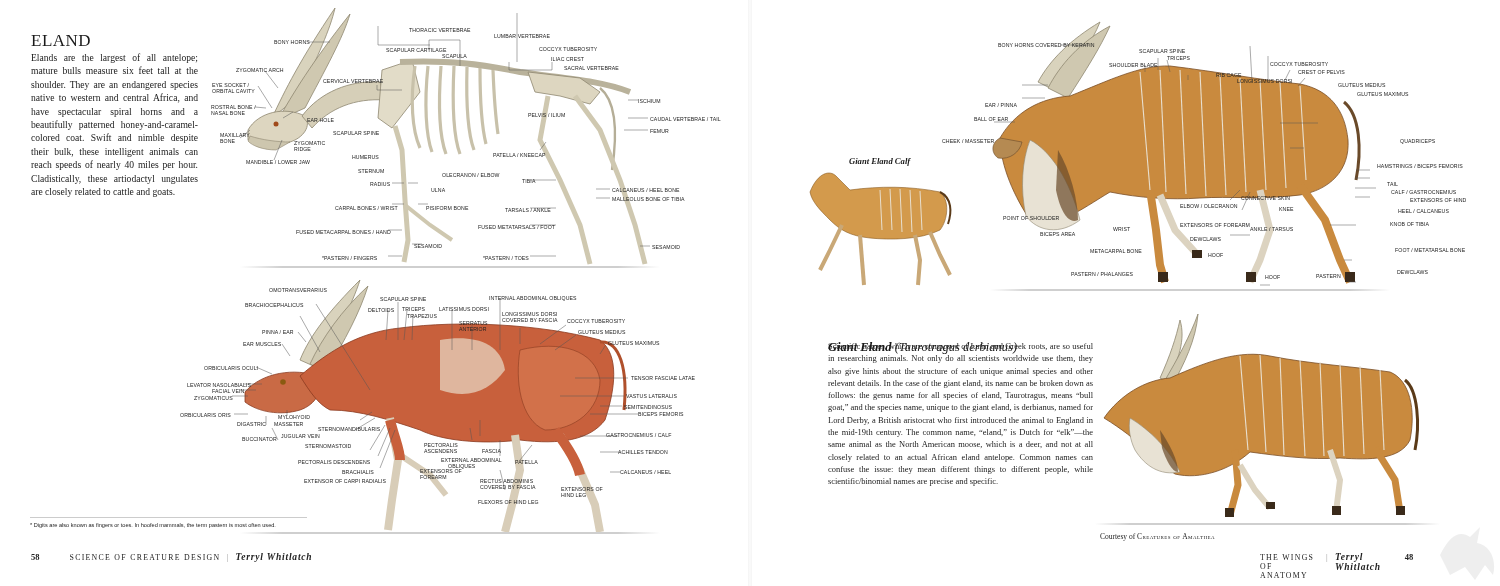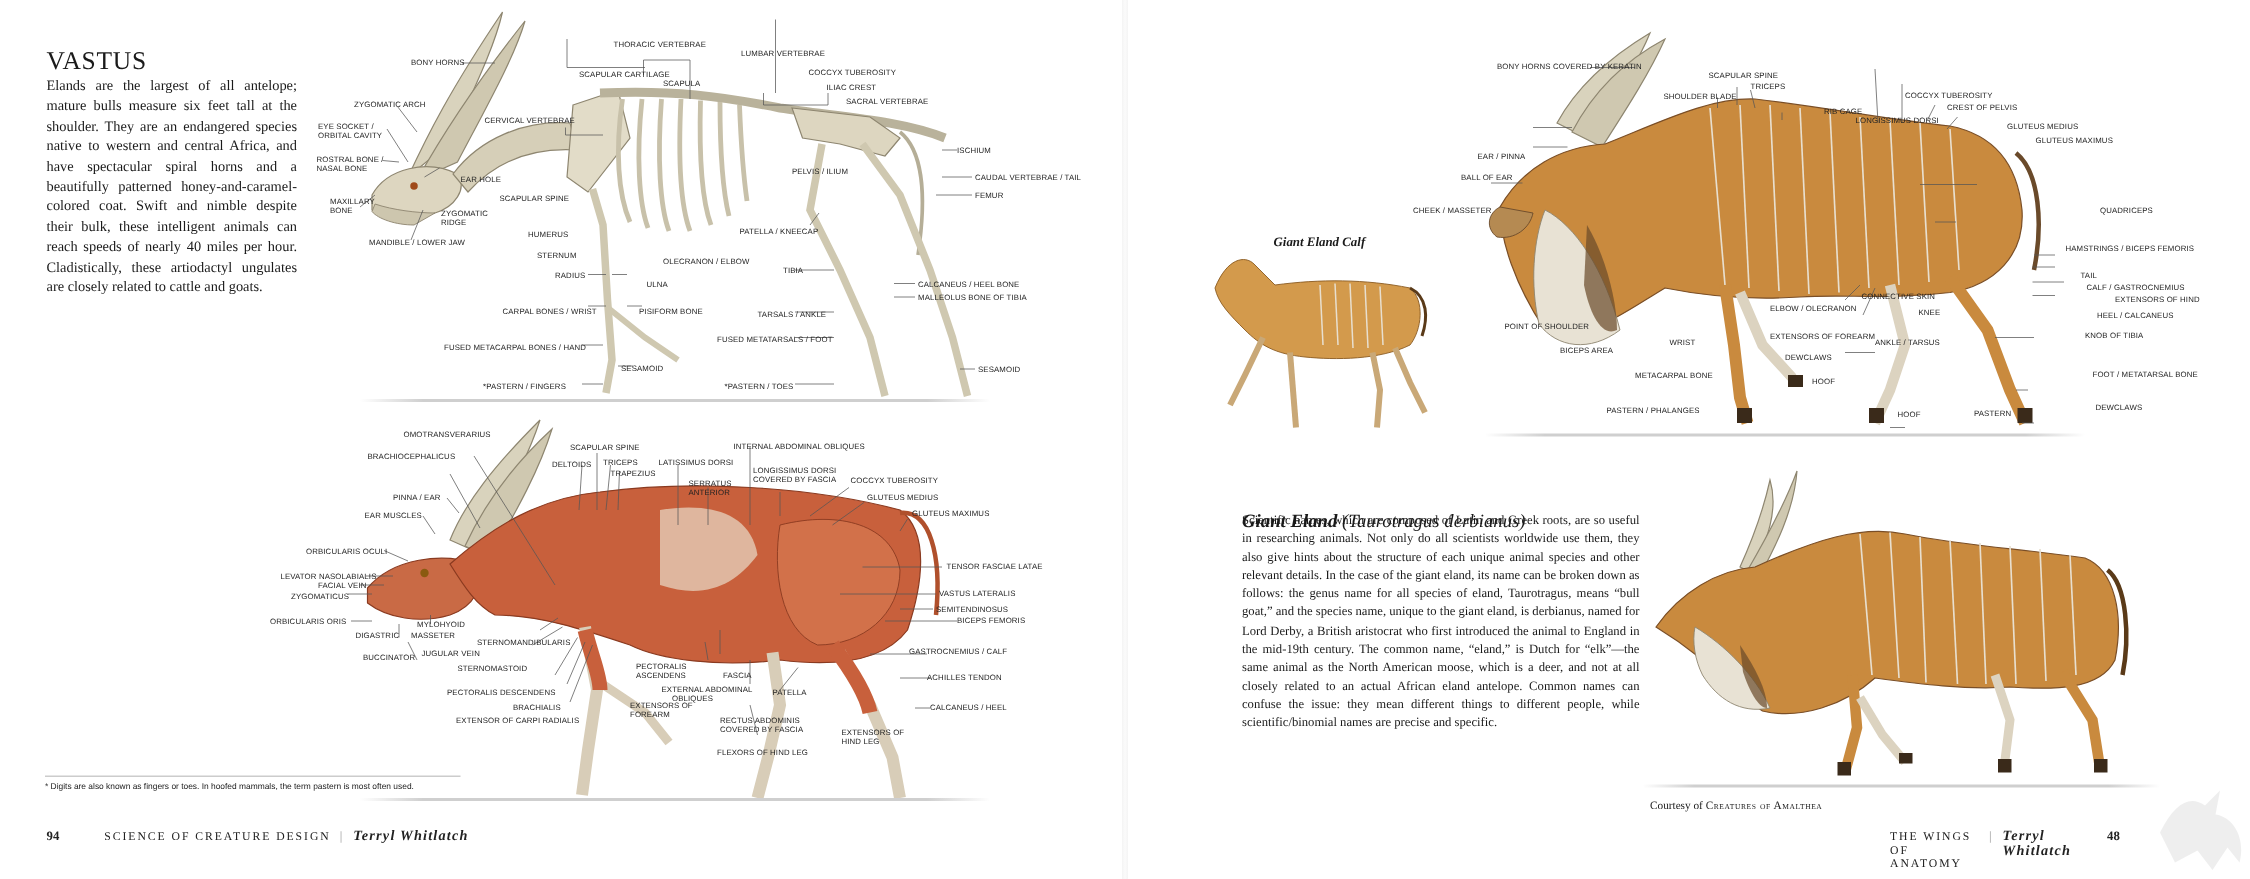--- a/index.html
+++ b/index.html
@@ -41,21 +41,21 @@
 
   .watermark { position: absolute; left: 1435px; top: 525px; opacity: 0.12; }
 </style>
 </head>
 <body>
 
 <div class="spread">
   <div class="gutter"></div>
 
   <div class="page page-left">
-    <div class="intro-title">VASTUS</div>
+    <div class="intro-title">ELAND</div>
     <div class="intro-body">Elands are the largest of all antelope; mature bulls measure six feet tall at the shoulder. They are an endangered species native to western and central Africa, and have spectacular spiral horns and a beautifully patterned honey-and-caramel-colored coat. Swift and nimble despite their bulk, these intelligent animals can reach speeds of nearly 40 miles per hour. Cladistically, these artiodactyl ungulates are closely related to cattle and goats.</div>
 
     <div class="fig" style="left:0;top:0;width:750px;height:280px;">
       <svg width="750" height="280">
 
         <path d="M272 118 C285 90 300 60 335 8 C330 30 318 55 300 95 Z" fill="#d9d3bd" stroke="#8e8670" stroke-width="0.8"></path>
         <path d="M278 120 C292 95 312 62 350 14 C343 38 325 70 305 108 Z" fill="#cfc8b0" stroke="#8e8670" stroke-width="0.8"></path>
 
         <path d="M248 130 C258 112 285 106 305 116 C312 126 303 138 290 142 C275 147 258 146 248 140 Z" fill="#ddd6c0" stroke="#8e8670" stroke-width="0.8"></path>
         <path d="M250 136 C262 140 278 142 290 142 L276 150 C264 150 252 146 248 141 Z" fill="#cdc6ae" stroke="#8e8670" stroke-width="0.6"></path>
@@ -288,21 +288,21 @@
       <div class="lbl" style="left:480px;top:204px;">COVERED BY FASCIA</div>
       <div class="lbl" style="left:561px;top:206px;">EXTENSORS OF</div>
       <div class="lbl" style="left:561px;top:212px;">HIND LEG</div>
       <div class="lbl" style="left:478px;top:219px;">FLEXORS OF HIND LEG</div>
     </div>
 
     <div class="footnote-rule"></div>
     <div class="footnote">* Digits are also known as fingers or toes. In hoofed mammals, the term pastern is most often used.</div>
 
     <div class="folio" style="left:31px;">
-      <span class="num">94</span>
+      <span class="num">58</span>
       <span style="width:18px;display:inline-block"></span>
       <span class="book">Science of Creature Design</span>
       <span class="sep">|</span>
       <span class="author">Terryl Whitlatch</span>
     </div>
   </div>
 
   <div class="page page-right" style="left:0;width:1308px;">
 
     <div class="calf-title">Giant Eland Calf</div>

